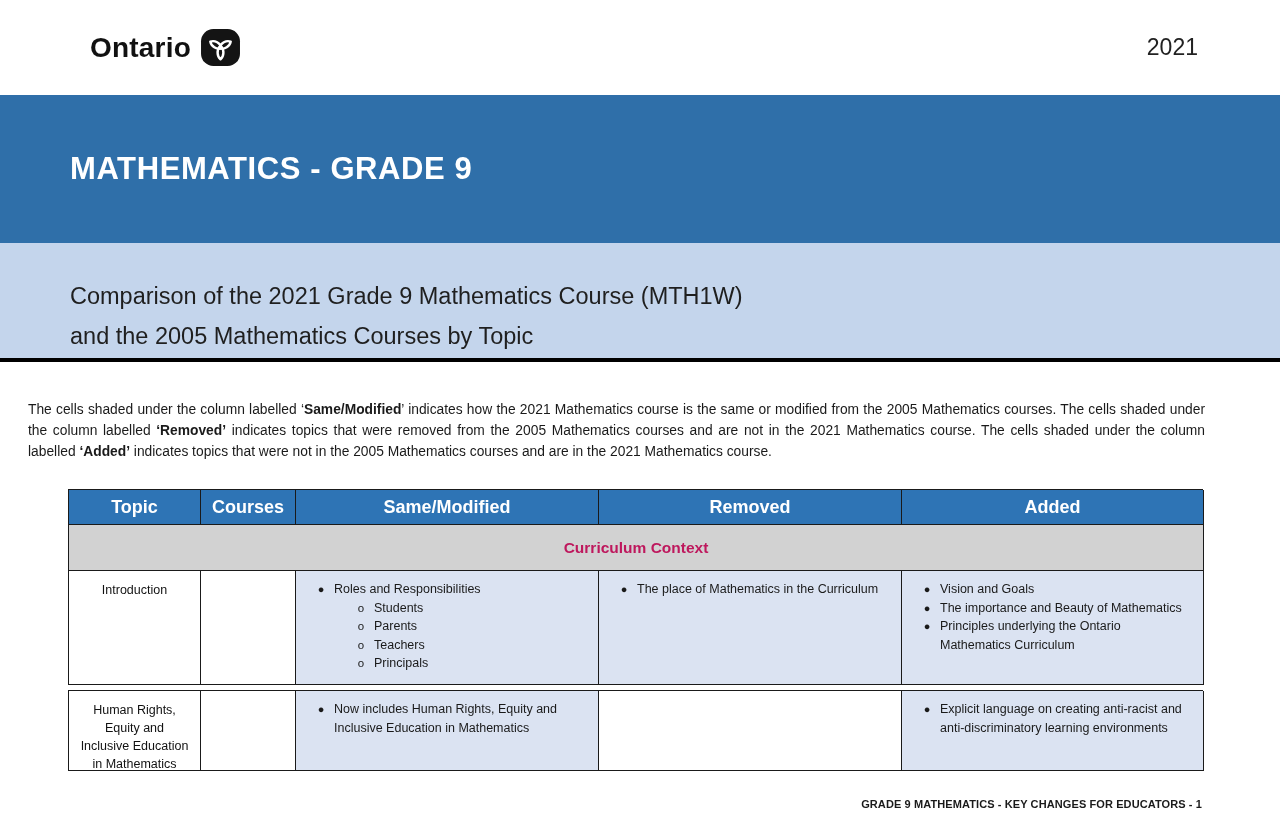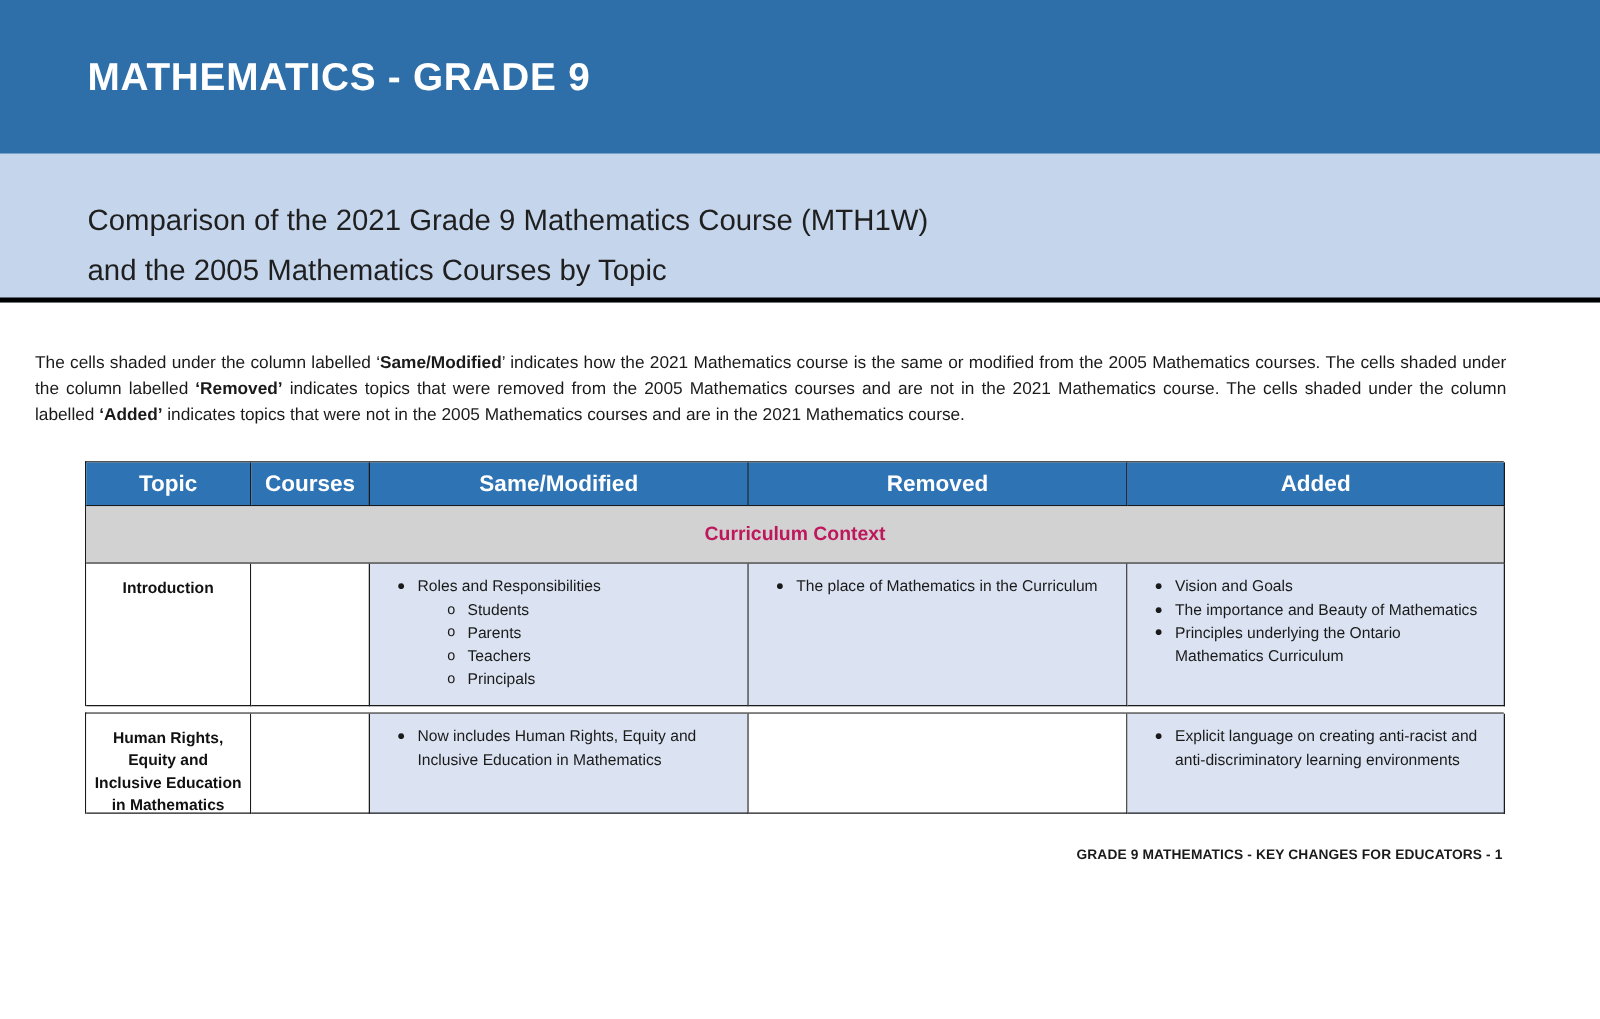--- a/index.html
+++ b/index.html
@@ -14,21 +14,21 @@
   .topbar {
     height:95px; display:flex; align-items:center; justify-content:space-between;
     padding:0 82px 0 90px;
   }
   .logo { display:flex; align-items:center; gap:9px; }
   .logo-text { font-size:28px; font-weight:bold; color:#111; letter-spacing:0.2px; }
   .year { font-size:23px; color:#222; }
 
   
   .banner {
-    height:123px; background:#2f6fa9; display:flex; align-items:center; padding-left:70px;
+    height:148px; background:#2f6fa9; display:flex; align-items:center; padding-left:70px;
   }
   .banner-title { color:#ffffff; font-size:31px; font-weight:bold; letter-spacing:0.6px; }
 
   
   .subbanner {
     height:119px; background:#c4d5ec; padding:33px 70px 0 70px;
     border-bottom:4px solid #000000;
     font-size:23.5px; color:#1f1f1f; line-height:40px;
   }
 
@@ -53,21 +53,21 @@
   .th {
     background:#2e74b5; color:#ffffff; font-weight:bold; font-size:18px;
     display:flex; align-items:center; justify-content:center;
   }
   .sectionrow {
     grid-column:1 / -1; background:#d2d2d2; color:#be185d;
     display:flex; align-items:center; justify-content:center;
     font-weight:bold; font-size:15.5px;
   }
   .topiccell {
-    background:#ffffff; font-weight:bold; font-size:12.5px; line-height:18px;
+    background:#ffffff; font-weight:normal; font-size:12.5px; line-height:18px;
     text-align:center; padding:10px 6px 0 6px; color:#111;
     white-space:pre-line;
   }
   .emptycell { background:#ffffff; }
   .cell { background:#ffffff; padding:9px 8px 6px 6px; }
   .cell.shaded { background:#dbe3f2; }
 
   .li { display:flex; font-size:12.5px; line-height:18.5px; color:#1a1a1a; }
   .li .m { flex:none; text-align:center; }
   .li.l1 { padding-left:6px; }
@@ -80,20 +80,34 @@
   .pfooter {
     text-align:right; margin:27px 78px 0 0;
     font-size:11px; font-weight:bold; color:#1a1a1a; letter-spacing:0.1px;
   }
 </style>
 </head>
 <body>
 
 <div class="page">
 
+  <div class="topbar">
+    <div class="logo">
+      <span class="logo-text">Ontario</span>
+      <svg width="41" height="41" viewBox="0 0 40 40">
+        <rect x="1" y="2" width="38" height="36" rx="12" fill="#141414"></rect>
+        <g transform="translate(20,20)" stroke="#ffffff" stroke-width="2.4" fill="none" stroke-linejoin="round" stroke-linecap="round">
+          <path transform="rotate(180)" d="M0,1.5 C-4,-2.5 -3.5,-8.5 0,-11.5 C3.5,-8.5 4,-2.5 0,1.5 Z"></path>
+          <path transform="rotate(60)" d="M0,1.5 C-4,-2.5 -3.5,-8.5 0,-11.5 C3.5,-8.5 4,-2.5 0,1.5 Z"></path>
+          <path transform="rotate(-60)" d="M0,1.5 C-4,-2.5 -3.5,-8.5 0,-11.5 C3.5,-8.5 4,-2.5 0,1.5 Z"></path>
+        </g>
+      </svg>
+    </div>
+    <div class="year">2021</div>
+  </div>
 
   <div class="banner">
     <div class="banner-title">MATHEMATICS - GRADE 9</div>
   </div>
 
   <div class="subbanner">
     <div>Comparison of the 2021 Grade 9 Mathematics Course (MTH1W)</div>
     <div>and the 2005 Mathematics Courses by Topic</div>
   </div>
 

